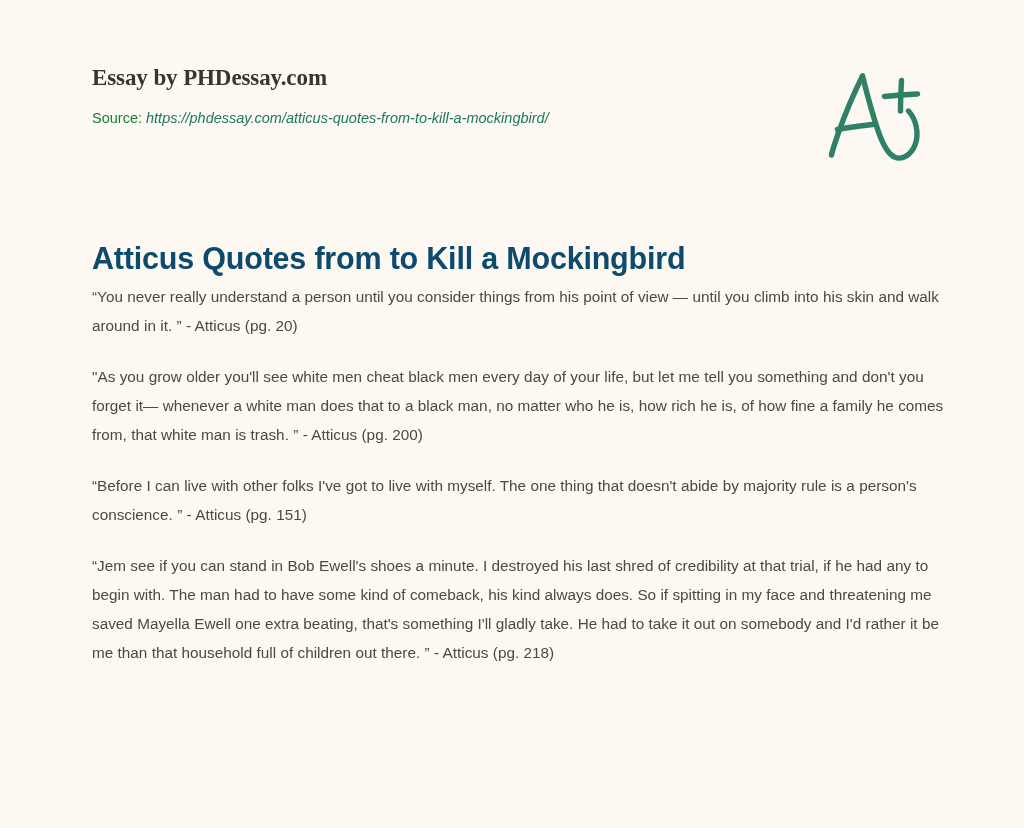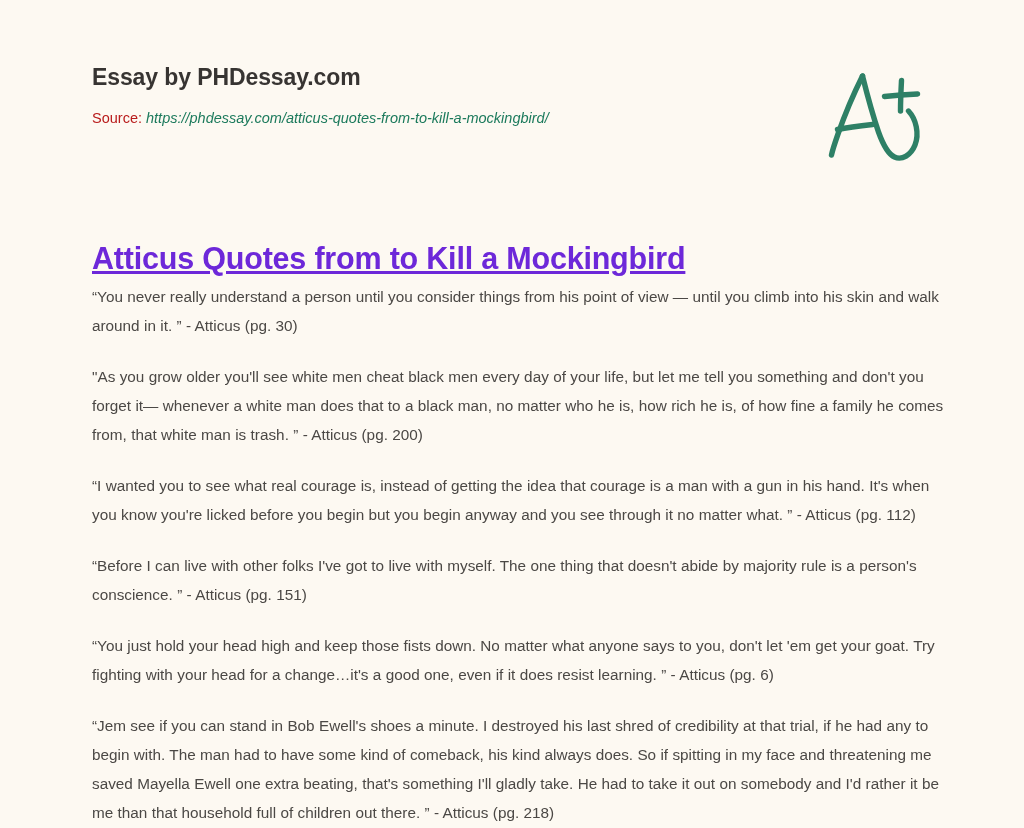--- a/index.html
+++ b/index.html
@@ -30,32 +30,33 @@
     width: 853px;
   }
 
   .brand-line {
     font-size: 23px;
     font-weight: bold;
     color: #373432;
     letter-spacing: -0.1px;
     line-height: 1.2;
     white-space: nowrap;
+    font-family: Liberation Serif, serif;
   }
 
   .source-line {
     margin-top: 17px;
     font-size: 14.5px;
     color: #7d7a76;
     line-height: 1.3;
     white-space: nowrap;
   }
 
   .source-label {
-    color: #b91c1c;
+    color: #15803d;
   }
 
   .source-url {
     color: #1c7a5c;
     text-decoration: none;
     font-style: italic;
   }
 
   
   .logo {
@@ -72,24 +73,23 @@
   }
 
   
   .doc-title {
     position: absolute;
     left: 92px;
     top: 219px;
     width: 860px;
     font-size: 30.5px;
     font-weight: bold;
-    color: #6d28d9;
+    color: #0c4a6e;
     letter-spacing: -0.2px;
     line-height: 1.25;
-    text-decoration: underline;
   }
 
   
   .body-copy {
     position: absolute;
     left: 92px;
     top: 282px;
     width: 855px;
   }
 
@@ -133,21 +133,19 @@
         <path d="M89.5 14.5 C89 24, 88.5 35, 88.5 45"></path>
 
         <path d="M72.5 30.5 C82 29.5, 95 28.5, 105.5 28"></path>
       </g>
     </svg>
   </div>
 
   <h1 class="doc-title">Atticus Quotes from to Kill a Mockingbird</h1>
 
   <div class="body-copy">
-    <p>“You never really understand a person until you consider things from his point of view — until you climb into his skin and walk around in it. ” - Atticus (pg. 30)</p>
+    <p>“You never really understand a person until you consider things from his point of view — until you climb into his skin and walk around in it. ” - Atticus (pg. 20)</p>
     <p>"As you grow older you'll see white men cheat black men every day of your life, but let me tell you something and don't you forget it— whenever a white man does that to a black man, no matter who he is, how rich he is, of how fine a family he comes from, that white man is trash. ” - Atticus (pg. 200)</p>
-    <p>“I wanted you to see what real courage is, instead of getting the idea that courage is a man with a gun in his hand. It's when you know you're licked before you begin but you begin anyway and you see through it no matter what. ” - Atticus (pg. 112)</p>
     <p>“Before I can live with other folks I've got to live with myself. The one thing that doesn't abide by majority rule is a person's conscience. ” - Atticus (pg. 151)</p>
-    <p>“You just hold your head high and keep those fists down. No matter what anyone says to you, don't let 'em get your goat. Try fighting with your head for a change…it's a good one, even if it does resist learning. ” - Atticus (pg. 6)</p>
     <p>“Jem see if you can stand in Bob Ewell's shoes a minute. I destroyed his last shred of credibility at that trial, if he had any to begin with. The man had to have some kind of comeback, his kind always does. So if spitting in my face and threatening me saved Mayella Ewell one extra beating, that's something I'll gladly take. He had to take it out on somebody and I'd rather it be me than that household full of children out there. ” - Atticus (pg. 218)</p>
   </div>
 
 </div>
 
 </body></html>

